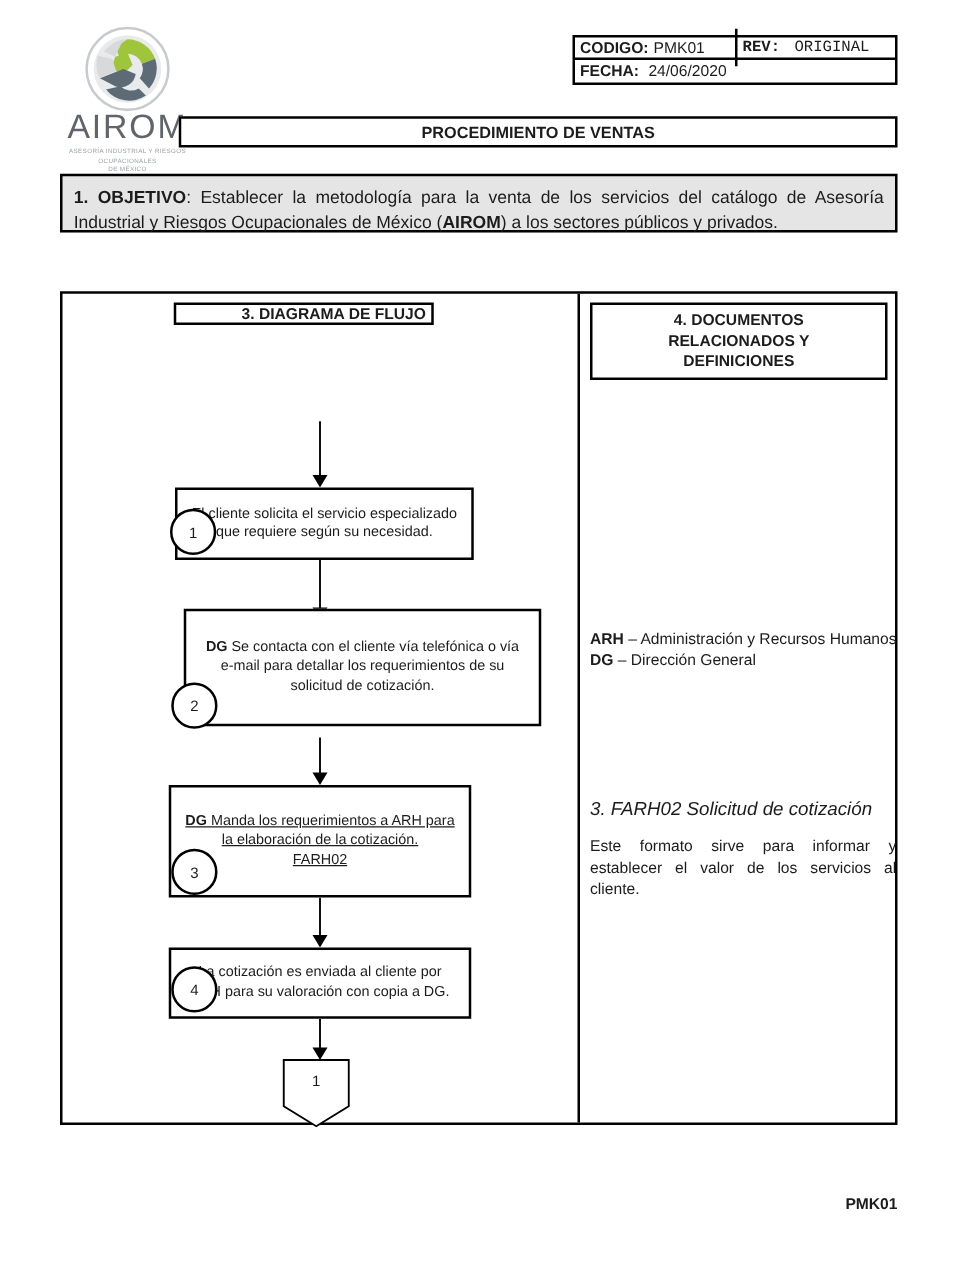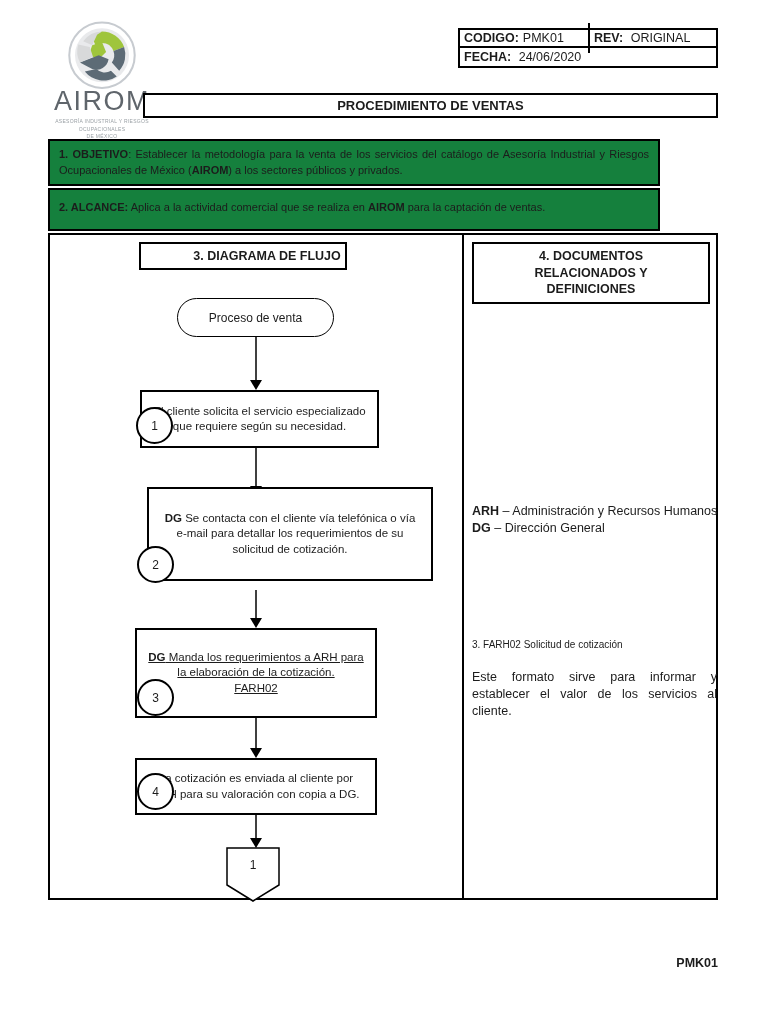--- a/index.html
+++ b/index.html
@@ -12,35 +12,35 @@
   .logo-block { position:absolute; left:46px; top:20px; width:112px; text-align:center; }
   .logo-mark { display:block; margin:0 auto; }
   .brand { font-size:27px; letter-spacing:1.5px; color:#5f656b; line-height:1; margin-top:-4px; }
   .tagline { font-size:5px; letter-spacing:0.3px; color:#9aa0a5; margin-top:3px; line-height:1.5; }
   
   .info-table { position:absolute; left:458px; top:28px; width:260px; border:2px solid #000; font-size:12.5px; background:#fff; }
   .it-row { display:flex; align-items:center; height:18px; border-bottom:2px solid #000; }
   .it-row:last-child { border-bottom:none; }
   .it-cell { padding:15px 4px; white-space:nowrap; overflow:hidden; }
   .it-cell.c1 { width:130px; border-right:2px solid #000; height:100%; display:flex; align-items:center; }
-  .it-cell.c2 { flex:1; }
+  .it-cell.c2 { flex:1;font-family:Liberation Mono, monospace; }
   .lbl { font-weight:bold; margin-right:4px; }
   
   .title-bar { position:absolute; left:143px; top:93px; width:575px; height:25px; border:2px solid #000;
     display:flex; align-items:center; justify-content:center; font-weight:bold; font-size:13px; background:#fff; }
   
-  .sec-row { position:absolute; left:48px; width:612px; border:2px solid #000; font-size:11px; background:#15803d; }
+  .sec-row { position:absolute; left:48px; width:670px; border:2px solid #000; font-size:14px; background:#e5e5e5; }
   .row-objetivo { top:139px; height:47px; padding:6px 9px; text-align:justify; line-height:1.45; }
   .row-alcance  { top:188px; height:43px; padding:11px 9px 0 9px; }
   
   .diagram-row { position:absolute; left:48px; top:233px; width:670px; height:667px; border:2px solid #000; background:#fff; }
   .col-divider { position:absolute; left:412px; top:0; width:2px; height:100%; background:#000; }
   .sec-head { position:absolute; border:2px solid #000; display:flex; align-items:center; justify-content:center;
     font-weight:bold; font-size:12.5px; text-align:center; background:#fff; }
-  .sec3-box { left:89px; top:7px; width:208px; height:28px;padding-left:48px; }
+  .sec3-box { left:89px; top:7px; width:208px; height:18px;padding-left:48px; }
   .sec4-box { left:422px; top:7px; width:238px; height:62px; line-height:1.35; }
   .sec4-box span { display:block; width:165px; margin:16px auto; }
   
   .pill { position:absolute; left:127px; top:63px; width:157px; height:39px; border:1.5px solid #000; border-radius:20px;
     display:flex; align-items:center; justify-content:center; font-size:12px; background:#fff; }
   .fbox { position:absolute; border:2px solid #000; display:flex; flex-direction:column; align-items:center; justify-content:center;
     text-align:center; font-size:11.5px; line-height:1.32; padding:3px 10px; background:#fff; }
   .step1 { left:90px; top:155px; width:239px; height:58px; }
   .step2 { left:85px; top:252px; width:286px; height:94px;margin-left:12px; }
   .step3 { left:85px; top:393px; width:242px; height:90px;text-decoration:underline; }
@@ -48,21 +48,21 @@
   .step-circle { position:absolute; width:37px; height:37px; border:2px solid #000; border-radius:50%; background:#fff;
     display:flex; align-items:center; justify-content:center; font-size:12px; z-index:3; }
   .sc1 { left:86px; top:172px; }
   .sc2 { left:87px; top:311px; }
   .sc3 { left:87px; top:444px; }
   .sc4 { left:87px; top:538px; }
   .connectors { position:absolute; left:0; top:0; width:670px; height:667px; pointer-events:none; }
   .offpage-label { position:absolute; left:177px; top:623px; width:52px; text-align:center; font-size:12px; }
   
   .defs { position:absolute; left:422px; top:268px; width:246px; font-size:12.5px; line-height:17px; }
-  .doc-item { position:absolute; left:422px; top:404px; width:250px; font-size:10px; }
+  .doc-item { position:absolute; left:422px; top:404px; width:250px; font-size:15px;font-style:italic; }
   .doc-desc { position:absolute; left:422px; top:434px; width:245px; font-size:12.5px; line-height:17px; text-align:justify; }
   
   .footer-code { position:absolute; left:618px; top:956px; width:100px; text-align:right; font-weight:bold; font-size:12.5px; }
   b.inline { font-weight:bold; }
 </style>
 </head>
 <body>
 
 <div class="page">
 
@@ -103,23 +103,20 @@
       </div>
     </div>
   </div>
 
   <div class="title-bar">PROCEDIMIENTO DE VENTAS</div>
 
   <div class="sec-row row-objetivo">
     <b class="inline">1. OBJETIVO</b><span>: Establecer la metodología para la venta de los servicios del catálogo de Asesoría Industrial y Riesgos Ocupacionales de México (</span><b class="inline">AIROM</b><span>) a los sectores públicos y privados.</span>
   </div>
 
-  <div class="sec-row row-alcance">
-    <b class="inline">2. ALCANCE:</b><span> Aplica a la actividad comercial que se realiza en </span><b class="inline">AIROM</b><span> para la captación de ventas.</span>
-  </div>
 
   <div class="diagram-row">
     <div class="col-divider"></div>
 
     <div class="sec-head sec3-box">3. DIAGRAMA DE FLUJO</div>
     <div class="sec-head sec4-box">
       <span>4. DOCUMENTOS RELACIONADOS Y DEFINICIONES</span>
     </div>
 
     <svg class="connectors" viewBox="0 0 670 667">
@@ -133,21 +130,20 @@
       <g fill="#000">
         <polygon points="200,145 212,145 206,155"></polygon>
         <polygon points="200,251 212,251 206,261"></polygon>
         <polygon points="200,383 212,383 206,393"></polygon>
         <polygon points="200,513 212,513 206,523"></polygon>
         <polygon points="200,603 212,603 206,613"></polygon>
       </g>
       <polygon points="177,613 229,613 229,650 203,666 177,650" fill="#ffffff" stroke="#000" stroke-width="1.5"></polygon>
     </svg>
 
-    <div class="pill">Proceso de venta</div>
 
     <div class="fbox step1">
       <div><b class="inline"></b><span>El cliente solicita el servicio especializado que requiere según su necesidad.</span></div>
     </div>
     <div class="fbox step2">
       <div><b class="inline">DG</b><span> Se contacta con el cliente vía telefónica o vía e-mail para detallar los requerimientos de su solicitud de cotización.</span></div>
     </div>
     <div class="fbox step3">
       <div><b class="inline">DG</b><span> Manda los requerimientos a ARH para la elaboración de la cotización.</span></div>
       <div>FARH02</div>

